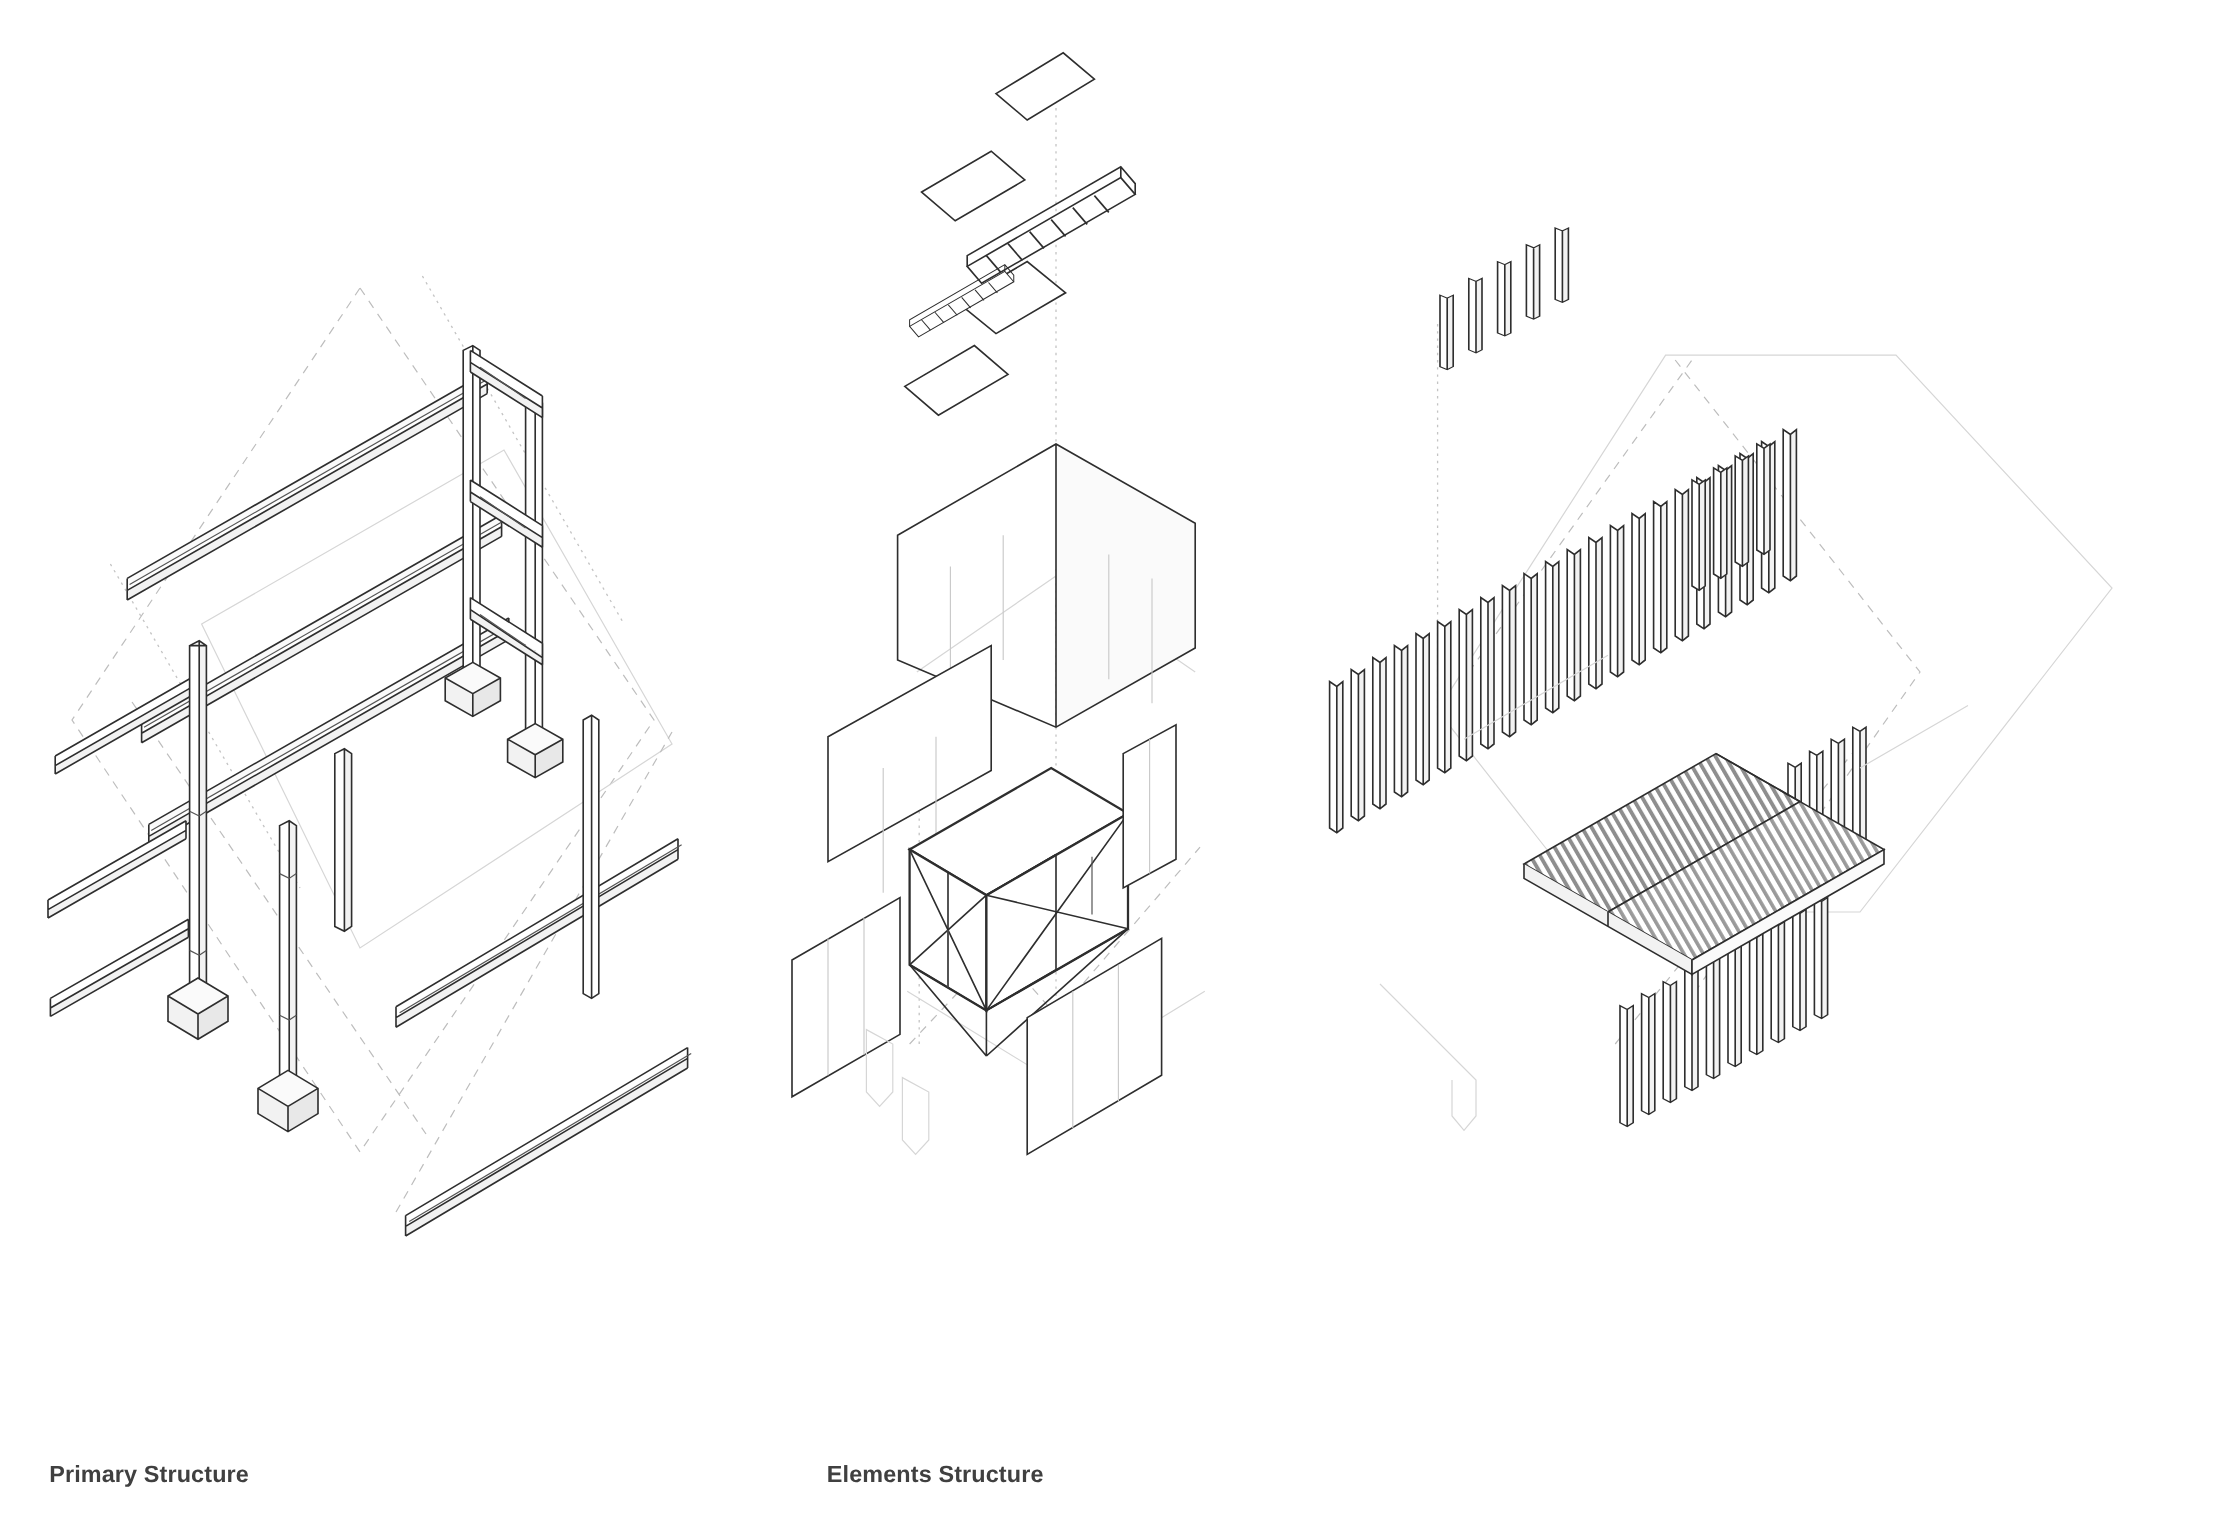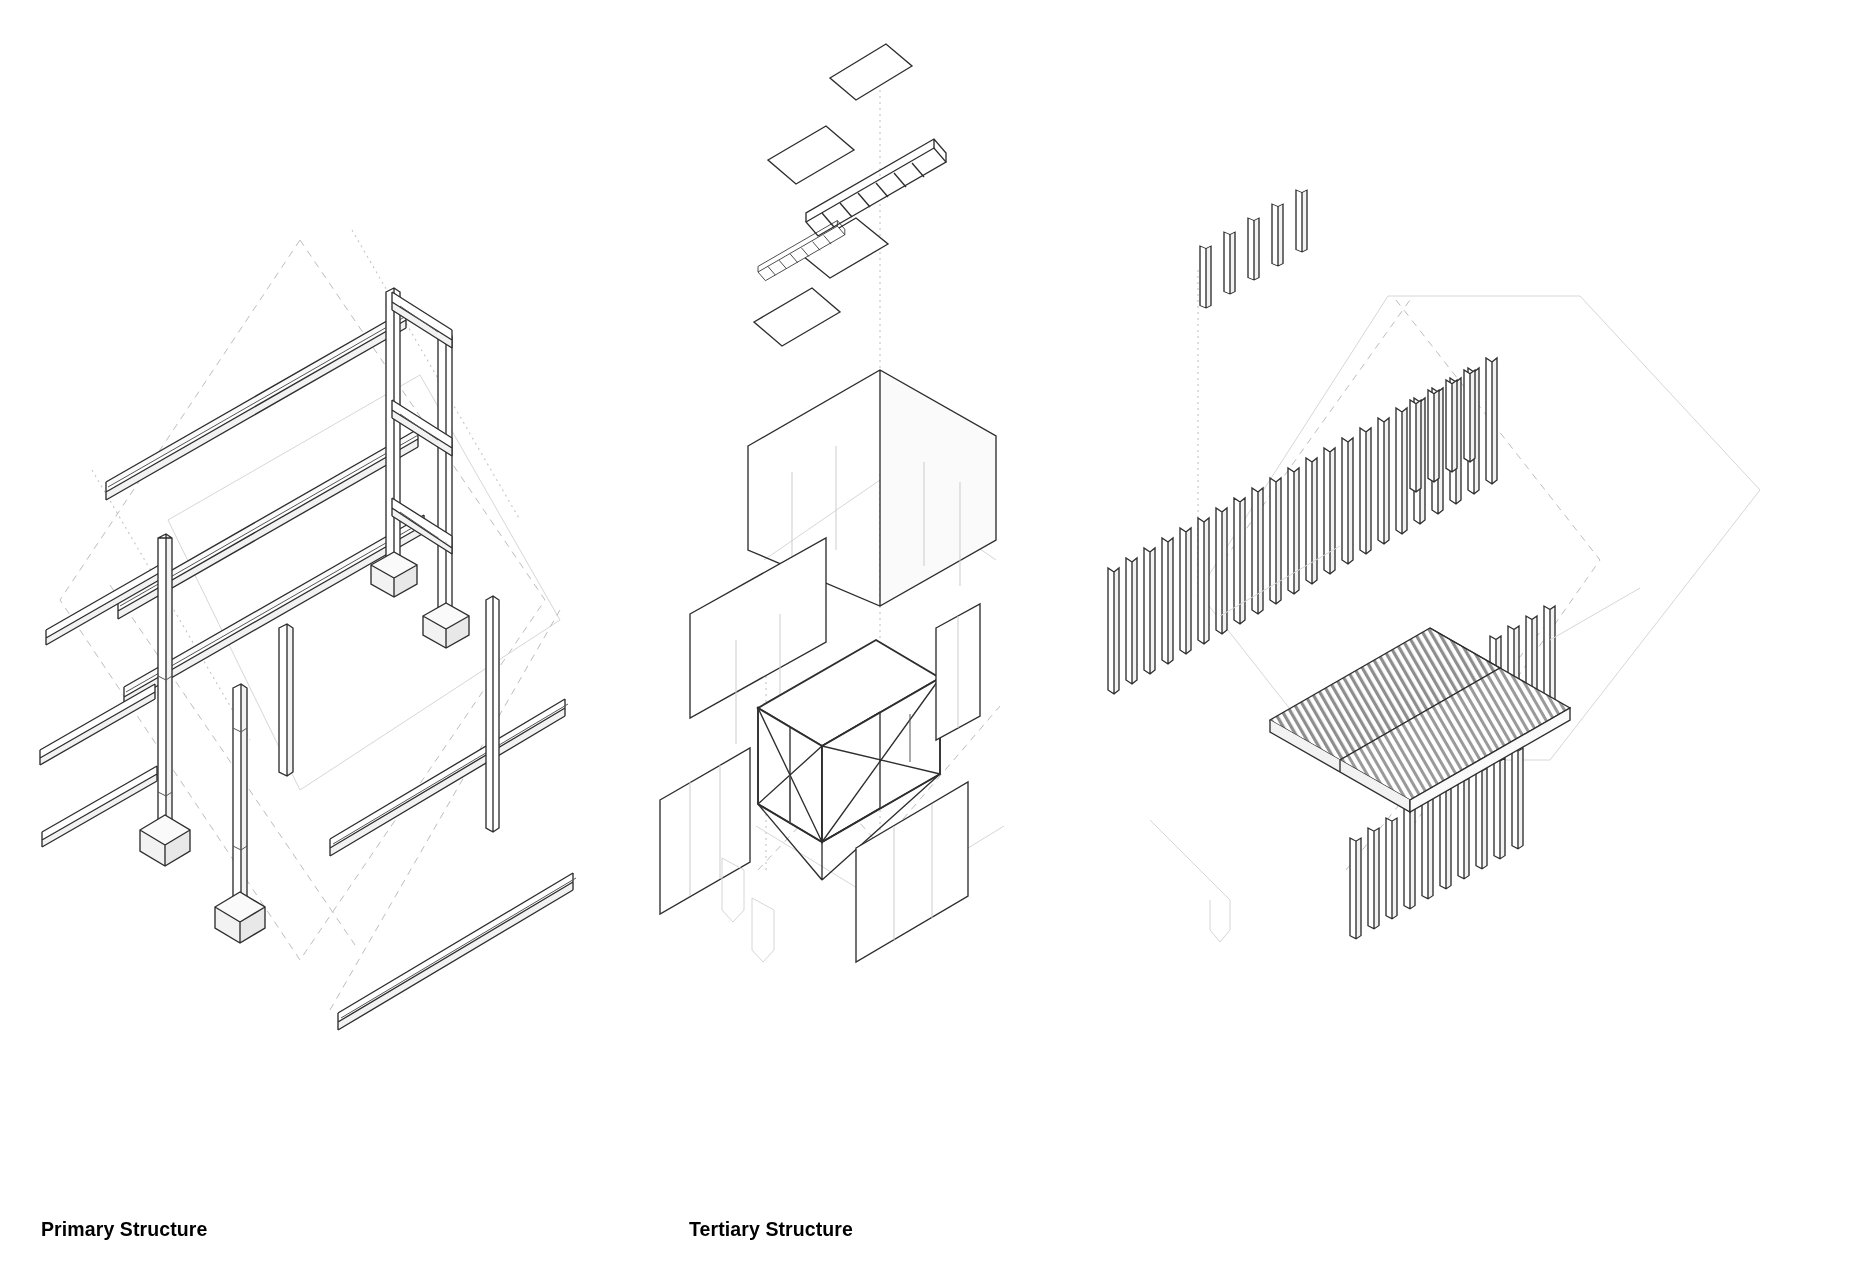--- a/index.html
+++ b/index.html
@@ -30,21 +30,21 @@
   #panel-secondary { left: 640px;  width: 480px; }
   #panel-tertiary  { left: 1080px; width: 779px; }
 
   .panel svg { display: block; width: 100%; height: 100%; overflow: visible; }
 
   .caption {
     position: absolute;
     bottom: 0px;
     font-size: 19.5px;
     font-weight: bold;
-    color: #000000;
+    color: #404040;
     letter-spacing: 0.1px;
     white-space: nowrap;
   }
   #caption-primary   { left: 41px;   top: 1218px; }
   #caption-secondary { left: 689px;  top: 1218px; }
   #caption-tertiary  { left: 1125px; top: 1218px; }
 
   
   .solid    { fill: none; stroke: #2e2e2e; stroke-width: 1.35; stroke-linejoin: miter; stroke-linecap: butt; }
   .solid-th { fill: none; stroke: #2e2e2e; stroke-width: 1.9;  stroke-linejoin: miter; }
@@ -510,15 +510,15 @@
         <path class="solid" d="M350,628 L420,668"></path>
       </g>
 
       <g>
         <path class="ghost" d="M140,616 L260,546 M470,640 L560,588"></path>
       </g>
     </svg>
   </div>
 
   <div class="caption" id="caption-primary">Primary Structure</div>
-  <div class="caption" id="caption-secondary">Tertiary Structure</div>
+  <div class="caption" id="caption-secondary">Elements Structure</div>
 
 </div>
 
 </body></html>

